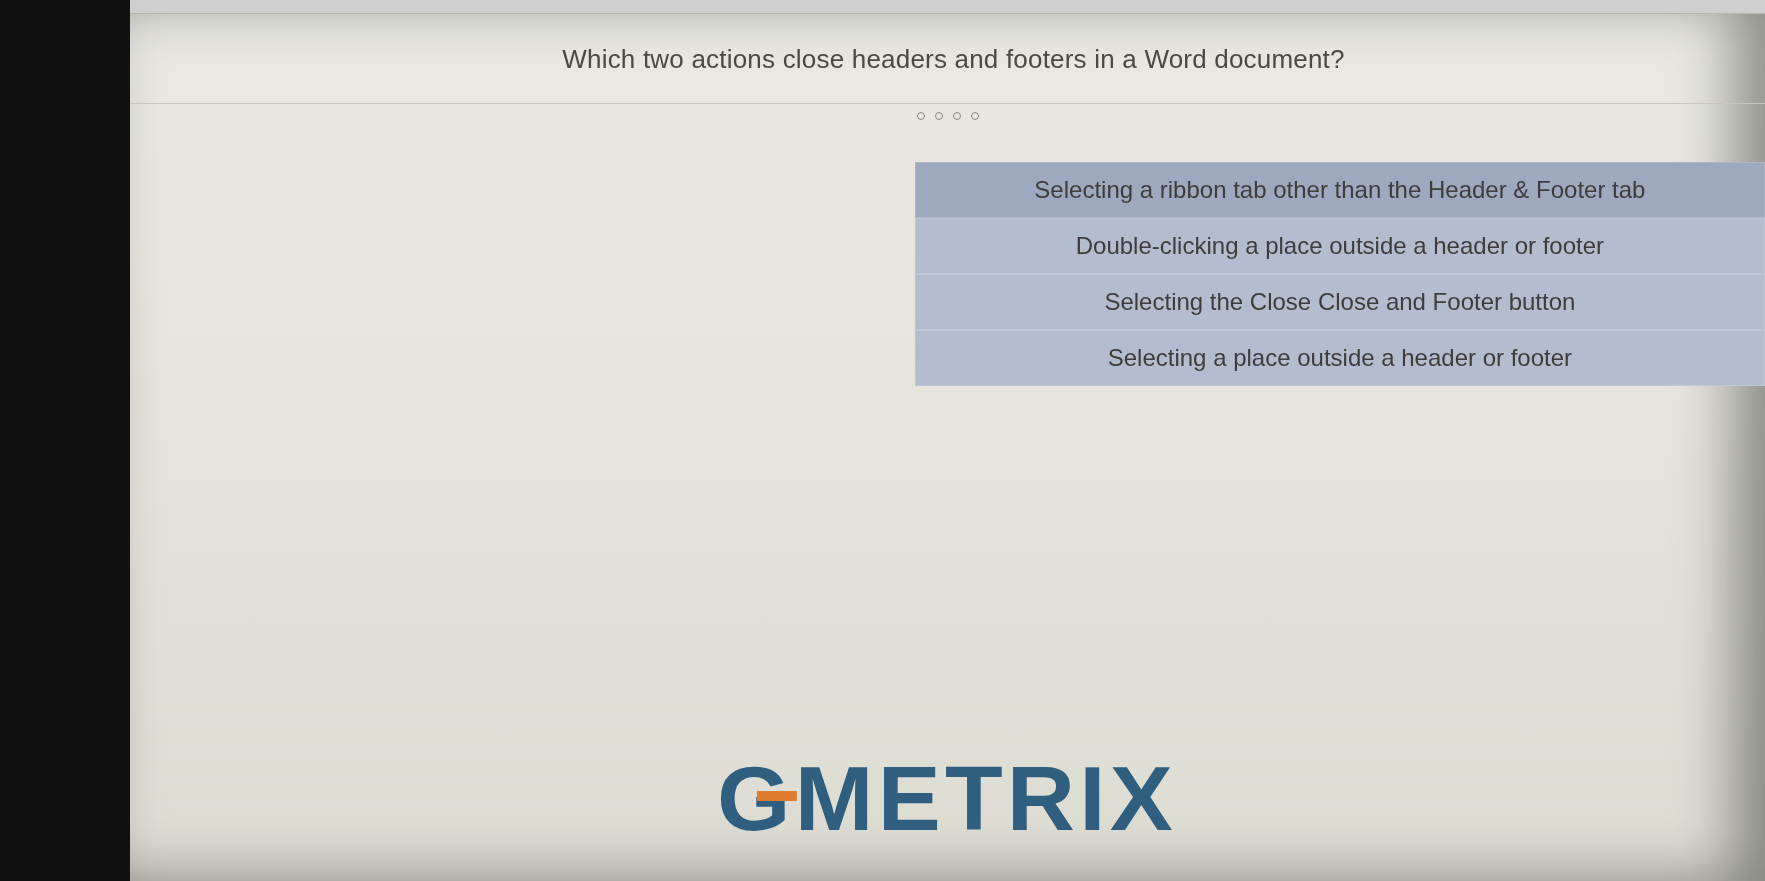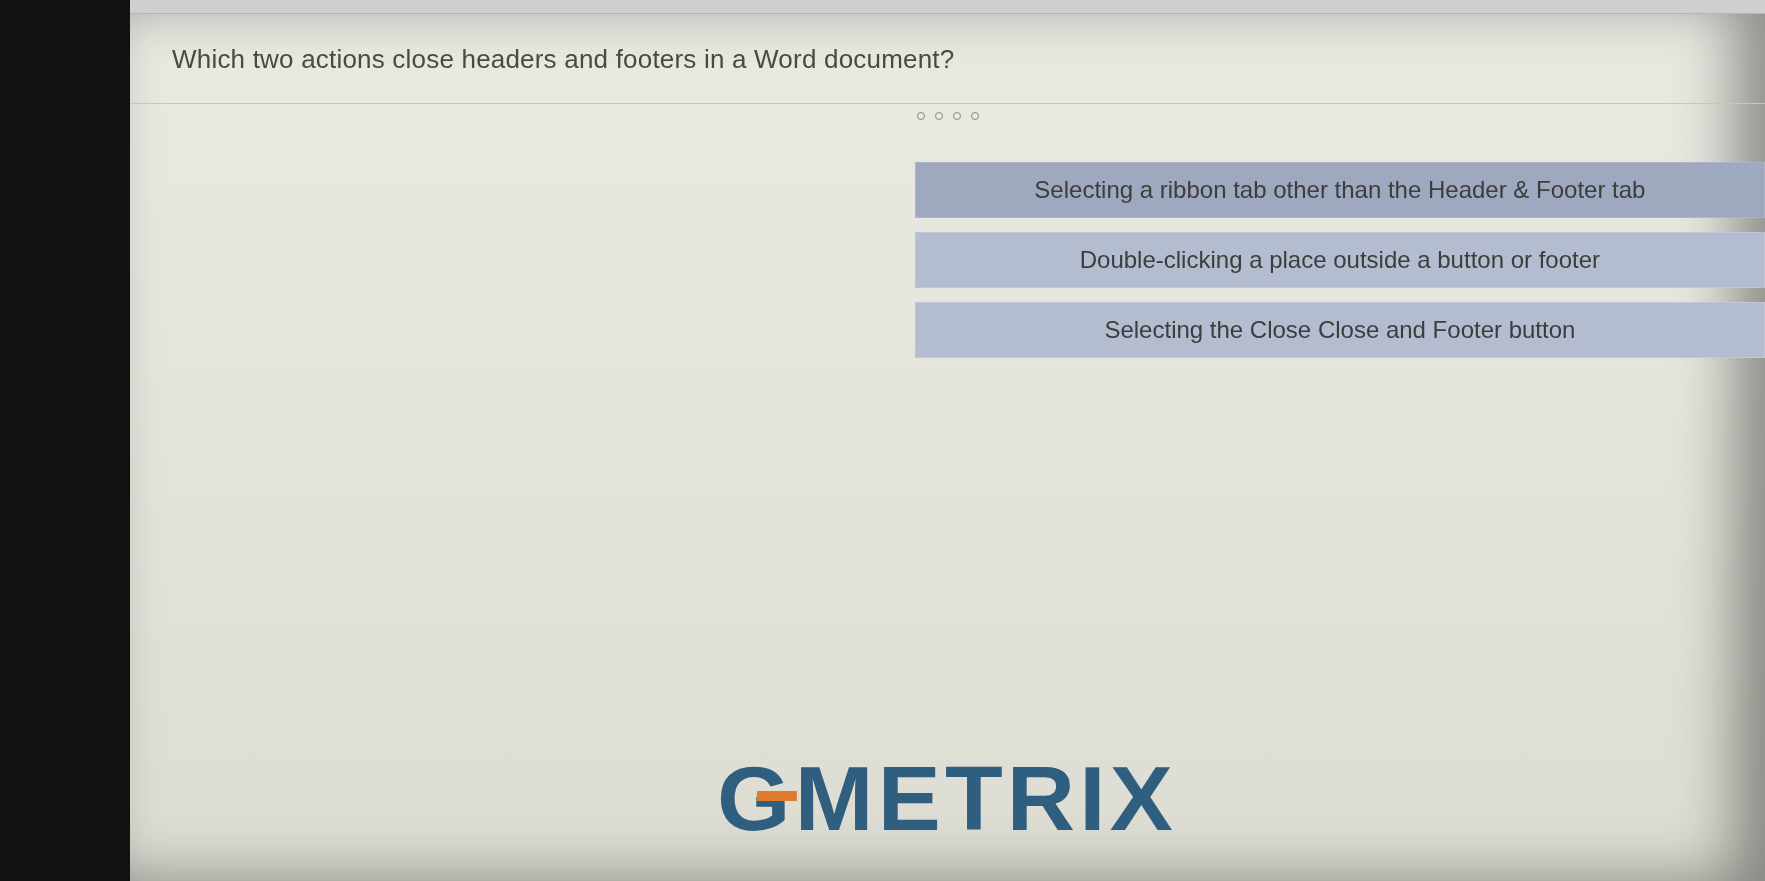--- a/index.html
+++ b/index.html
@@ -37,20 +37,21 @@
       box-shadow: -30px 0 60px rgba(0,0,0,0.4) inset;
     }
     .top-bar-sliver {
       height: 14px;
       background: #cfcfcf;
       border-bottom: 1px solid #b5b5b5;
     }
     .question-area {
       padding: 30px 30px 28px 42px;
       border-bottom: 1px solid #c6c6be;
+      text-align: center;
     }
     .question-text {
       font-size: 26px;
       letter-spacing: 0.2px;
       color: #4a4a42;
       font-weight: 400;
     }
     .dots-row {
       width: 100%;
       display: flex;
@@ -69,21 +70,20 @@
       flex: 1;
       position: relative;
     }
     .options-column {
       position: absolute;
       top: 36px;
       right: 0;
       left: 48%;
       display: flex;
       flex-direction: column;
-      gap: 14px;
     }
     .option {
       background: #b4bcd0;
       color: #3d3d3d;
       font-size: 24px;
       text-align: center;
       padding: 14px 18px;
       cursor: pointer;
       box-shadow: inset 0 0 0 1px rgba(255,255,255,0.15);
     }
@@ -135,22 +135,23 @@
     <div class="dots-row">
       <span class="dot"></span>
       <span class="dot"></span>
       <span class="dot"></span>
       <span class="dot"></span>
     </div>
 
     <div class="body-area">
       <div class="options-column">
         <div class="option darker">Selecting a ribbon tab other than the Header &amp; Footer tab</div>
-        <div class="option">Double-clicking a place outside a button or footer</div>
+        <div class="option">Double-clicking a place outside a header or footer</div>
         <div class="option">Selecting the Close Close and Footer button</div>
+        <div class="option">Selecting a place outside a header or footer</div>
       </div>
 
       <div class="logo-wrap">
         <div class="gmetrix-logo">
           <span class="g-letter">
             <span>G</span>
             <span class="g-accent"></span>
           </span><span>METRIX</span>
         </div>
       </div>

